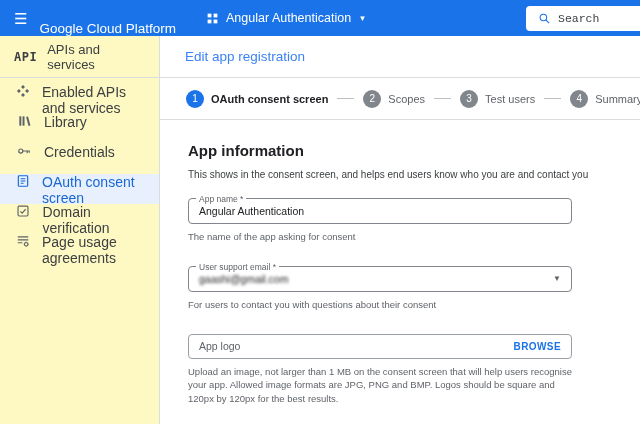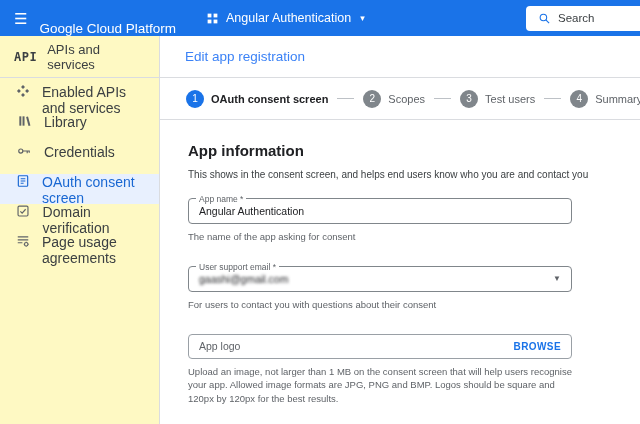--- a/index.html
+++ b/index.html
@@ -12,21 +12,21 @@
   .menu-icon { font-size:15px; cursor:pointer; line-height:1; }
   .brand { font-size:13.5px; white-space:nowrap;margin-top:20px; }
   .project-selector { display:flex; align-items:center; gap:7px; margin-left:18px;
                       font-size:12.5px; cursor:pointer; white-space:nowrap; }
   .project-icon svg, .nav-icon svg, .search-icon svg { display:block; }
   .caret { font-size:9px; margin-left:2px; }
   .search-pill { margin-left:auto; margin-right:-30px; background:#fff; border-radius:4px;
                  height:25px; display:flex; align-items:center; gap:7px; padding:0 12px;
                  min-width:130px; cursor:pointer; }
   .search-icon { color:#1a73e8; }
-  .search-label { font-size:11.5px; color:#3c4043; }
+  .search-label { font-size:11.5px; color:#3c4043;font-family:Liberation Mono, monospace; }
 
   
   .content-row { display:flex; height:388px; }
   .sidebar { width:160px; border-right:1px solid #dadce0; flex:none; background:#fef9c3; }
   .sidebar-header { height:42px; display:flex; align-items:center; gap:10px;
                     padding:0 14px; border-bottom:1px solid #dadce0; }
   .api-glyph { font-family:"DejaVu Sans Mono", monospace; font-weight:bold;
                font-size:12px; color:#3c4043; letter-spacing:.5px; }
   .sidebar-title { font-size:13px; color:#3c4043; }
   .nav { padding-top:6px; }

